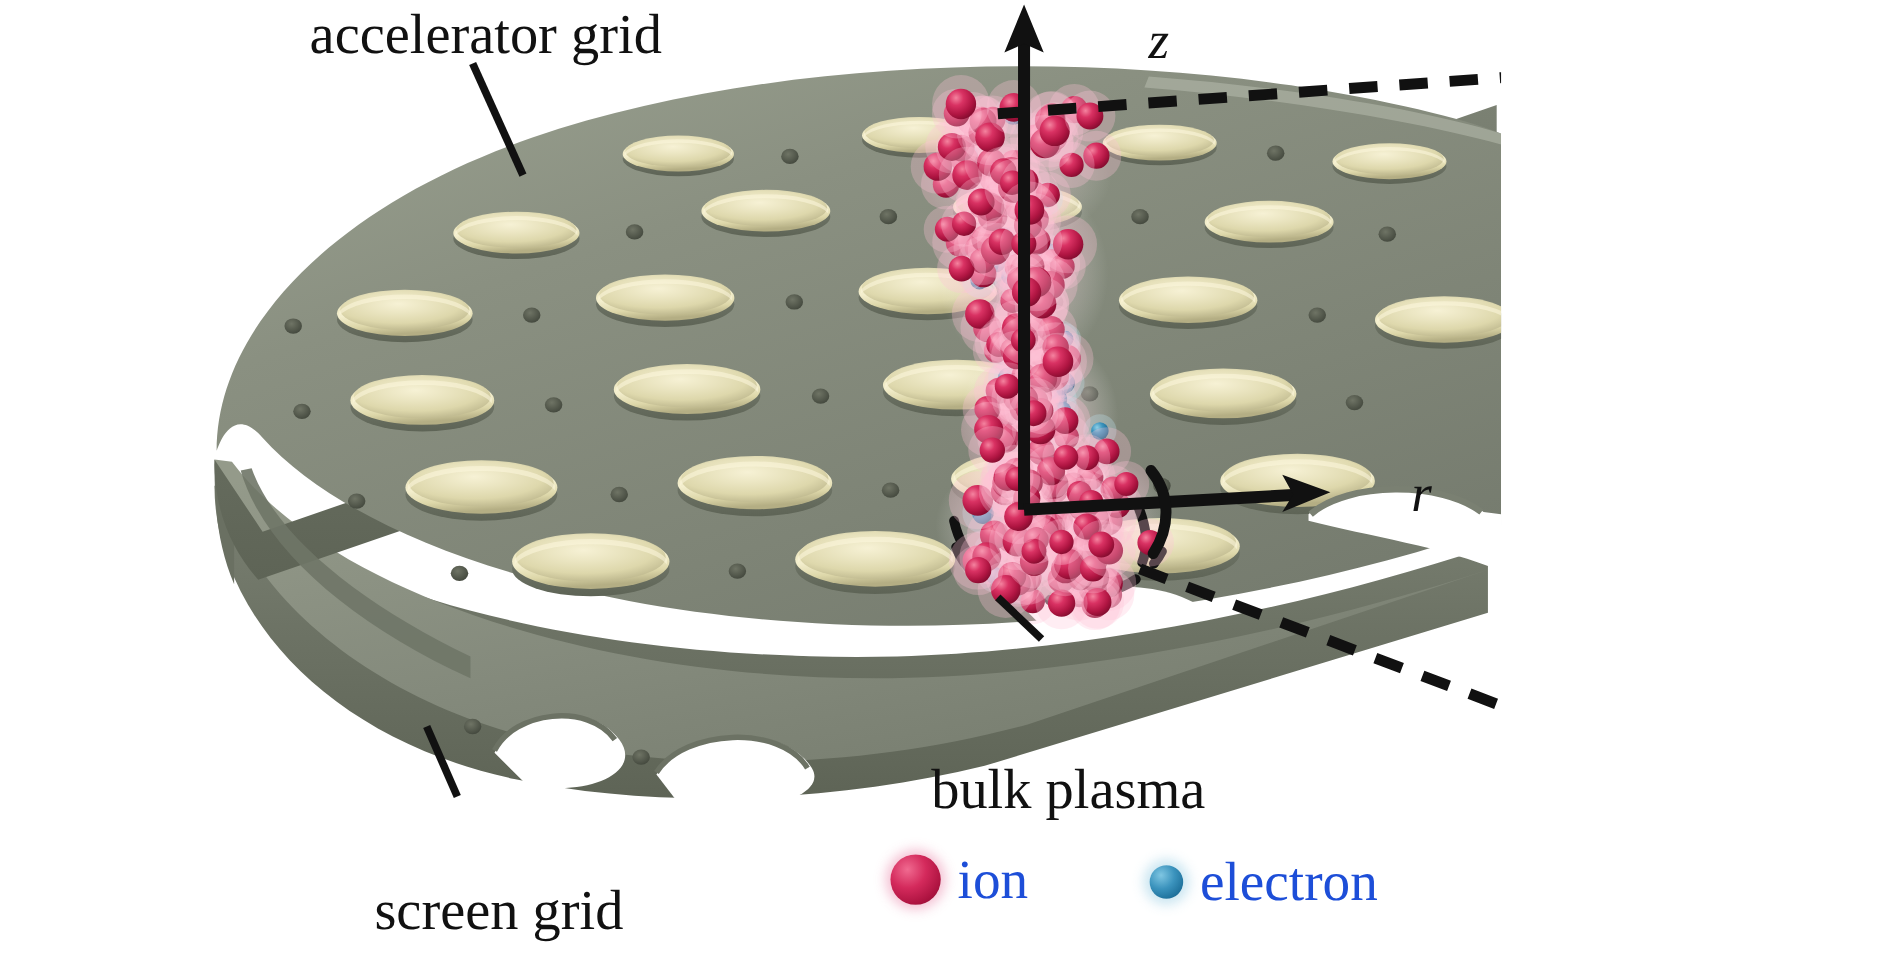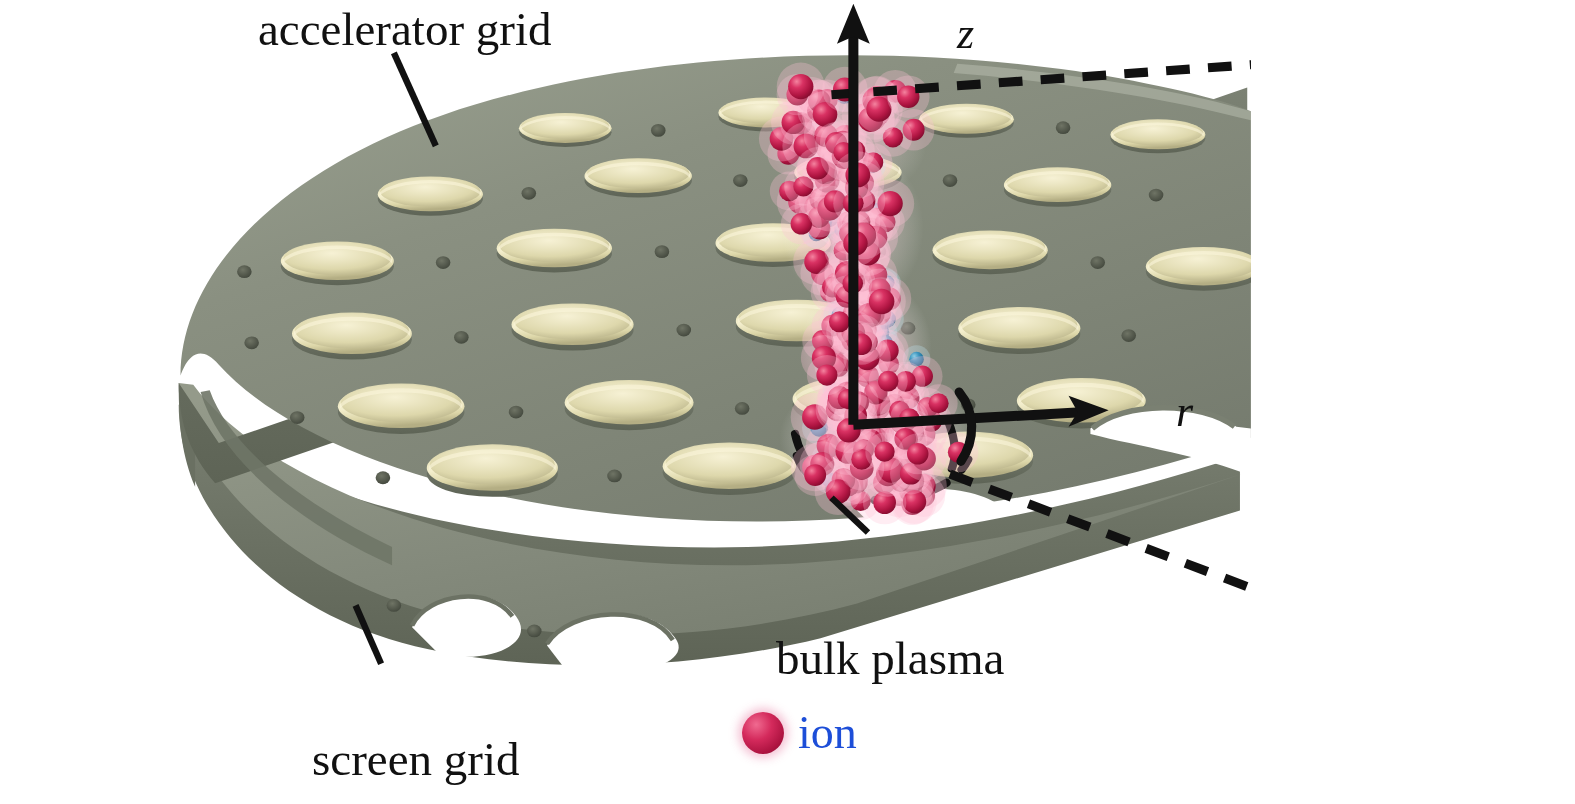--- a/index.html
+++ b/index.html
@@ -941,14 +941,18 @@
 
   <div class="axis-label axis-z">z</div>
 
   <div class="axis-label axis-r">r</div>
 
   <div class="legend-item legend-ion">
     <span class="sphere sphere-ion"></span>
     <span class="legend-text">ion</span>
   </div>
 
+  <div class="legend-item legend-ele">
+    <span class="sphere sphere-ele"></span>
+    <span class="legend-text">electron</span>
+  </div>
 
 </div>
 
 </body></html>

